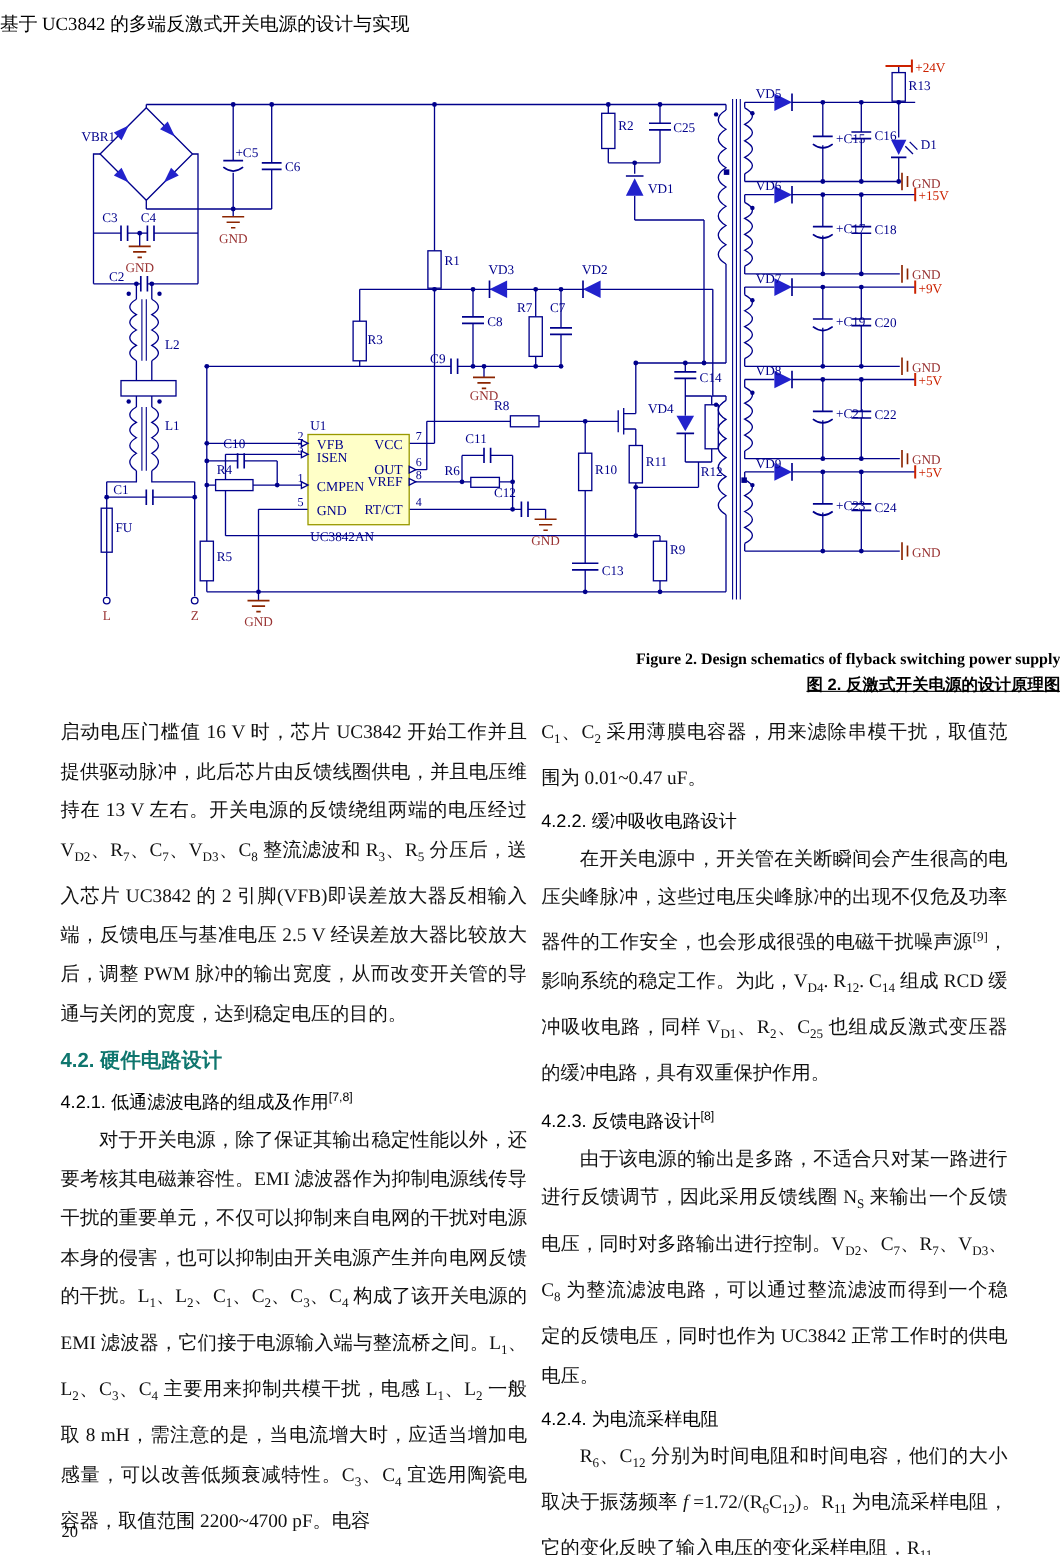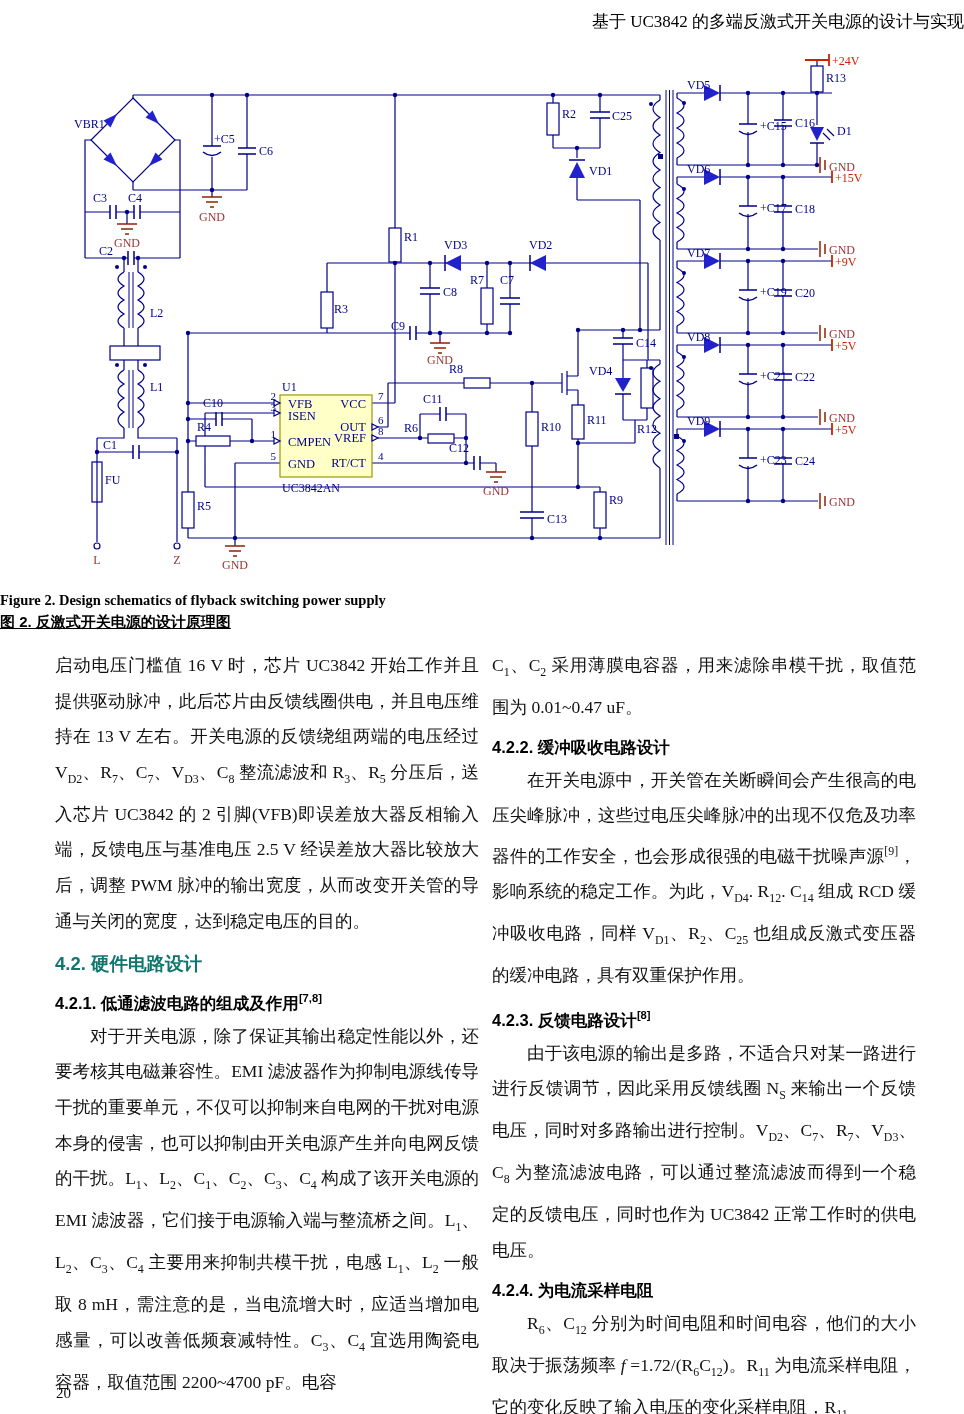--- a/index.html
+++ b/index.html
@@ -1,30 +1,30 @@
 <!DOCTYPE html>
 <html><head>
 <meta charset="utf-8">
 <style>
   html,body{margin:0;padding:0;background:#888;}
   .page{position:relative;width:964px;height:1414px;background:#ffffff;margin:0 auto;
         font-family:"Liberation Serif",serif;color:#111;overflow:hidden;}
-  .doc-title{position:absolute;top:10px;left:0;width:100%;text-align:right;
+  .doc-title{position:absolute;top:10px;left:0;width:100%;text-align:left;
              font-size:17px;color:#000;}
   .schematic{position:absolute;left:0;top:0;}
-  .fig-cap{position:absolute;left:0;width:100%;text-align:left;font-weight:bold;color:#000;}
+  .fig-cap{position:absolute;left:0;width:100%;text-align:right;font-weight:bold;color:#000;}
   .cap-en{top:592px;font-size:14.5px;}
   .cap-zh{top:613px;font-size:15px;font-family:"Liberation Sans",sans-serif;text-decoration:underline;}
   .cols{position:absolute;left:55px;top:648px;width:862px;display:flex;gap:13px;}
   .col{width:424px;font-size:17.5px;line-height:35.6px;text-align:justify;}
   .col p{margin:0;}
   .col p.ind{text-indent:2em;}
   .h-major{font-family:"Liberation Sans",sans-serif;font-weight:bold;font-size:18.5px;
            line-height:27px;margin:11px 0 5px 0;color:#0f766e;}
-  .h-minor{font-family:"Liberation Sans",sans-serif;font-weight:bold;font-size:16.5px;
+  .h-minor{font-family:"Liberation Sans",sans-serif;font-weight:normal;font-size:16.5px;
            line-height:25px;margin:9px 0 3px 0;color:#000;}
   sub{font-size:68%;}
   sup{font-size:68%;}
   .footer-left{position:absolute;left:56px;top:1385px;font-size:15px;}
   .footer-right{position:absolute;right:40px;top:1419px;font-size:15px;}
   
   .w{stroke:#00008B;stroke-width:1.2;fill:none;}
   .thin{stroke:#00008B;stroke-width:1;fill:none;}
   .pl{stroke:#00008B;stroke-width:1.5;fill:none;}
   .res{fill:#ffffff;stroke:#00008B;stroke-width:1.2;}

